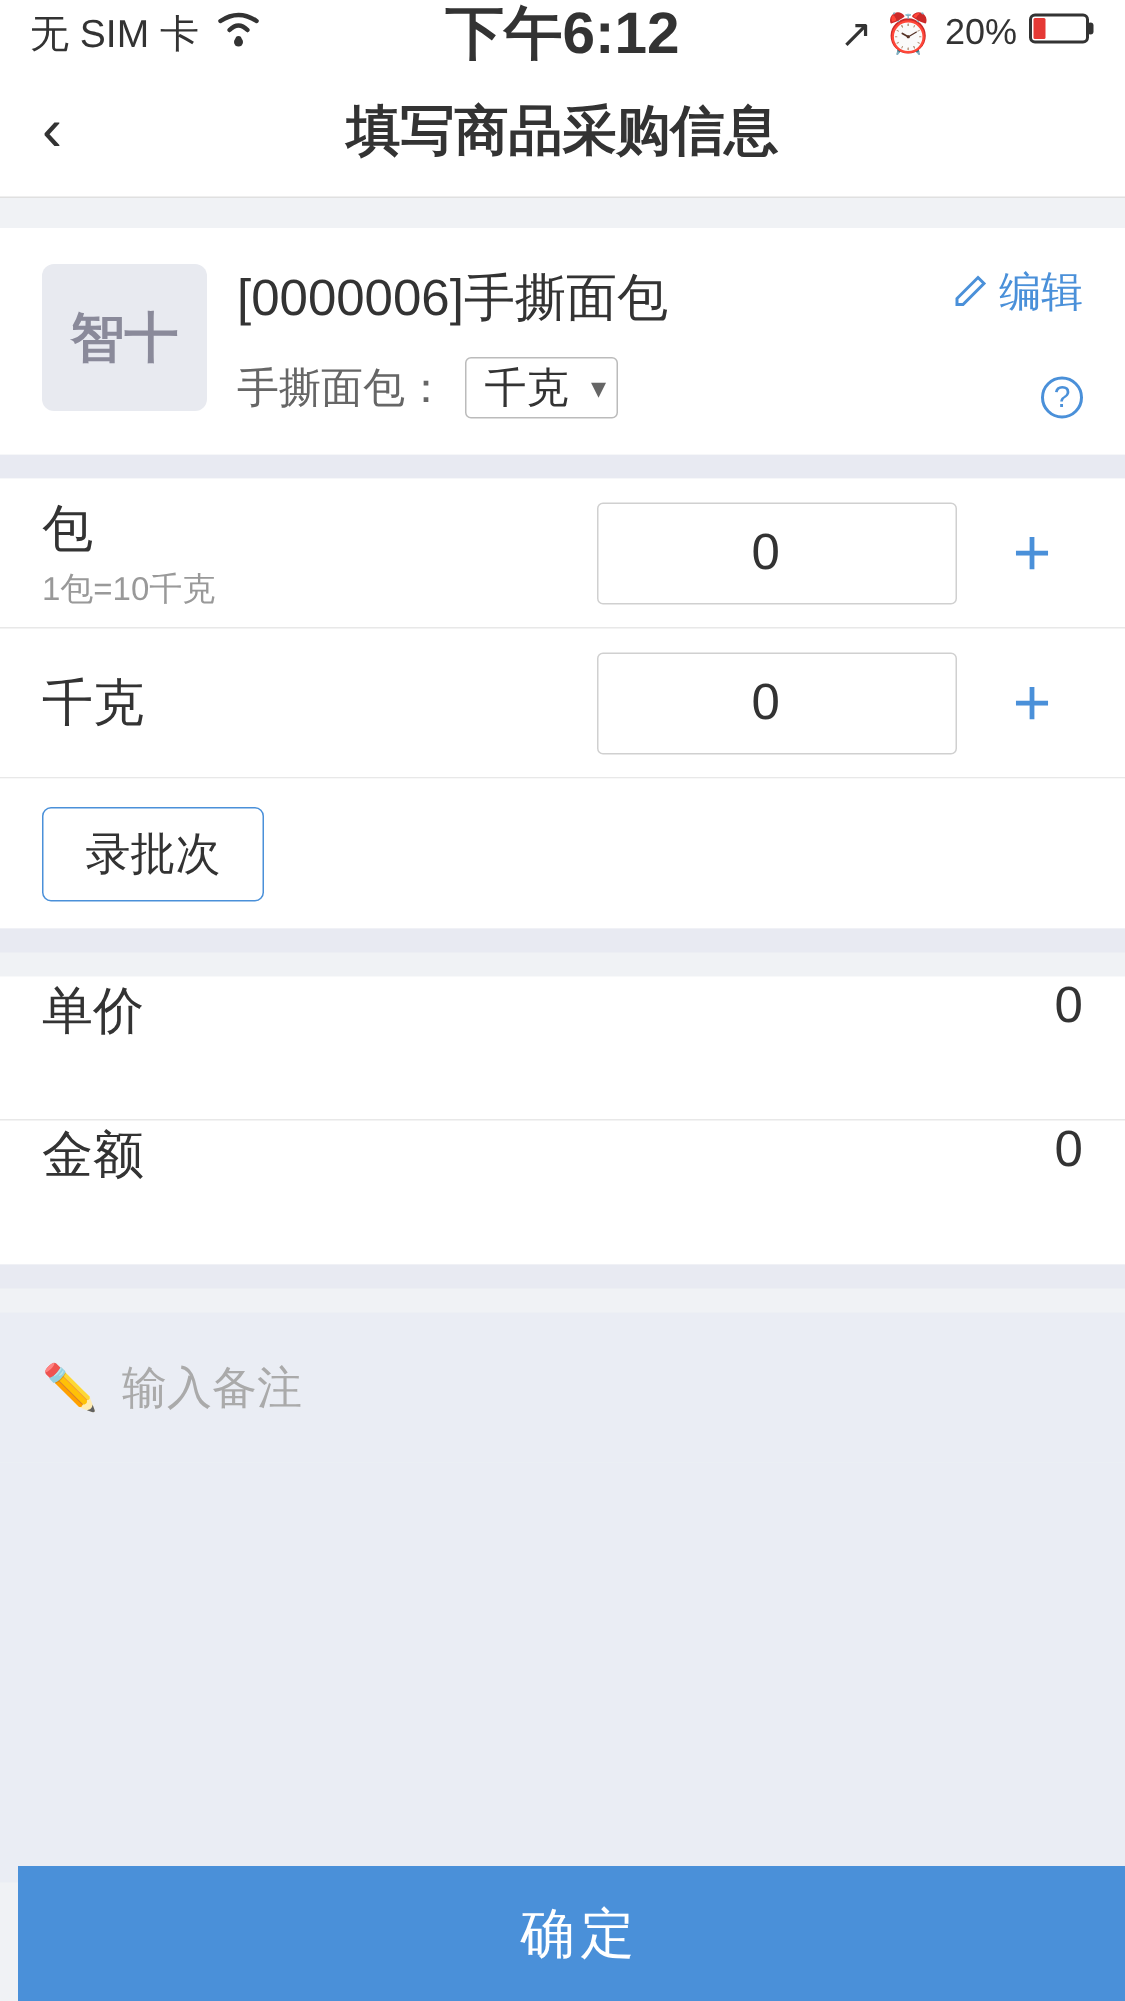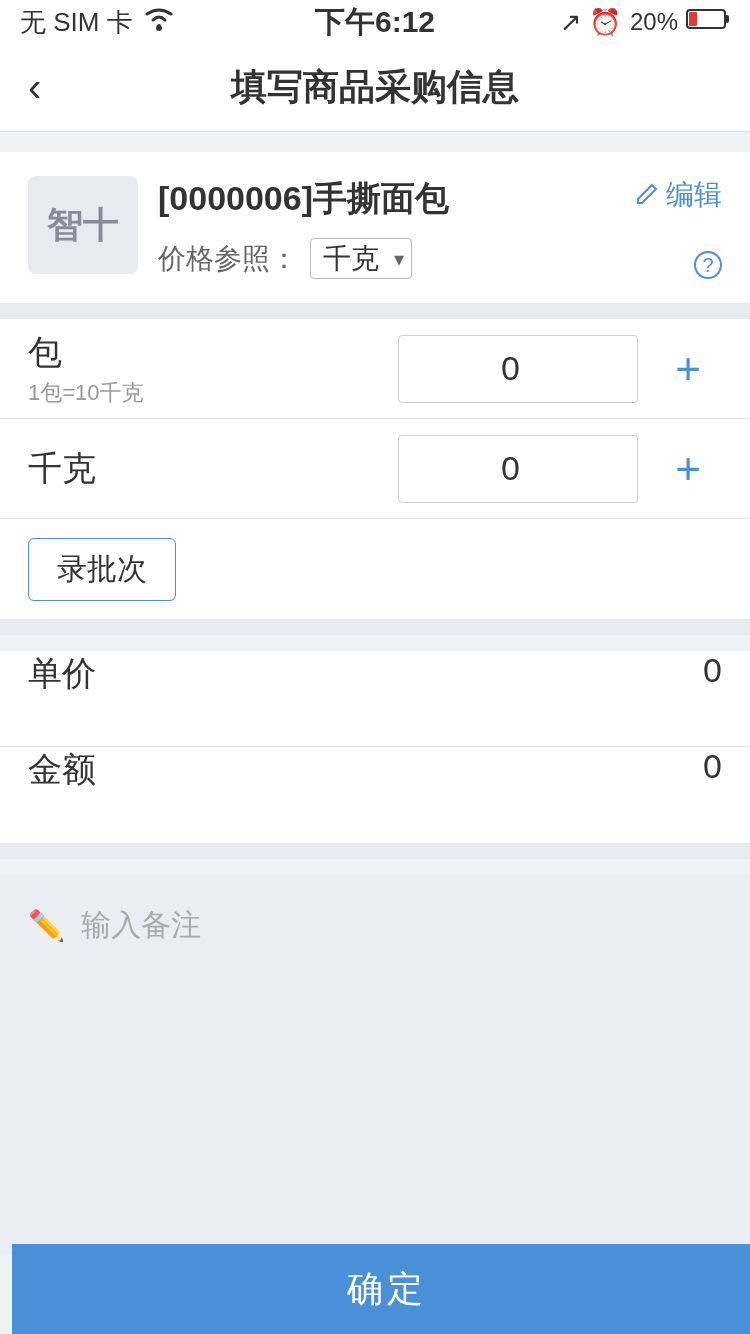--- a/index.html
+++ b/index.html
@@ -86,21 +86,21 @@
     }
     .product-info {
       flex: 1;
       display: flex;
       flex-direction: column;
       gap: 16px;
     }
     .product-name {
       font-size: 34px;
       color: #333;
-      font-weight: 700;
+      font-weight: 400;
     }
     .product-unit-row {
       display: flex;
       align-items: center;
       gap: 12px;
     }
     .product-unit-label {
       font-size: 28px;
       color: #666;
     }
@@ -305,21 +305,21 @@
     <span>
       <svg width="36" height="26" viewBox="0 0 36 26">
         <path d="M18 20 L18 20" stroke="#333" stroke-width="4" stroke-linecap="round"></path>
         <path d="M12 14 Q18 8 24 14" stroke="#333" stroke-width="3" fill="none" stroke-linecap="round"></path>
         <path d="M6 8 Q18 0 30 8" stroke="#333" stroke-width="3" fill="none" stroke-linecap="round"></path>
         <circle cx="18" cy="22" r="3" fill="#333"></circle>
       </svg>
     </span>
   </div>
   <div style="position:absolute;left:50%;transform:translateX(-50%);">
-    <span style="font-size:30px;font-weight:600;">下午6:12</span>
+    <span style="font-size:39px;font-weight:600;">下午6:12</span>
   </div>
   <div class="status-right">
     <span style="font-size:26px;">↗</span>
     <span style="font-size:26px;">⏰</span>
     <span style="font-size:24px;">20%</span>
     <span>
       <svg width="44" height="22" viewBox="0 0 44 22">
         <rect x="1" y="2" width="38" height="18" rx="3" ry="3" stroke="#333" stroke-width="2" fill="none"></rect>
         <rect x="3" y="4" width="8" height="14" rx="1" fill="#e53935"></rect>
         <rect x="39" y="7" width="4" height="8" rx="2" fill="#333"></rect>
@@ -333,21 +333,21 @@
   <span class="nav-title">填写商品采购信息</span>
 </div>
 
 <div class="product-card">
   <div class="product-thumb">
     <span class="product-thumb-logo">智十</span>
   </div>
   <div class="product-info">
     <span class="product-name">[0000006]手撕面包</span>
     <div class="product-unit-row">
-      <span class="product-unit-label">价格参照：</span>
+      <span class="product-unit-label">手撕面包：</span>
       <div class="unit-select-wrapper">
         <select>
           <option>千克</option>
         </select>
         <span class="unit-chevron">▾</span>
       </div>
     </div>
   </div>
   <span class="edit-btn">
     <svg width="28" height="28" viewBox="0 0 28 28" fill="none">

